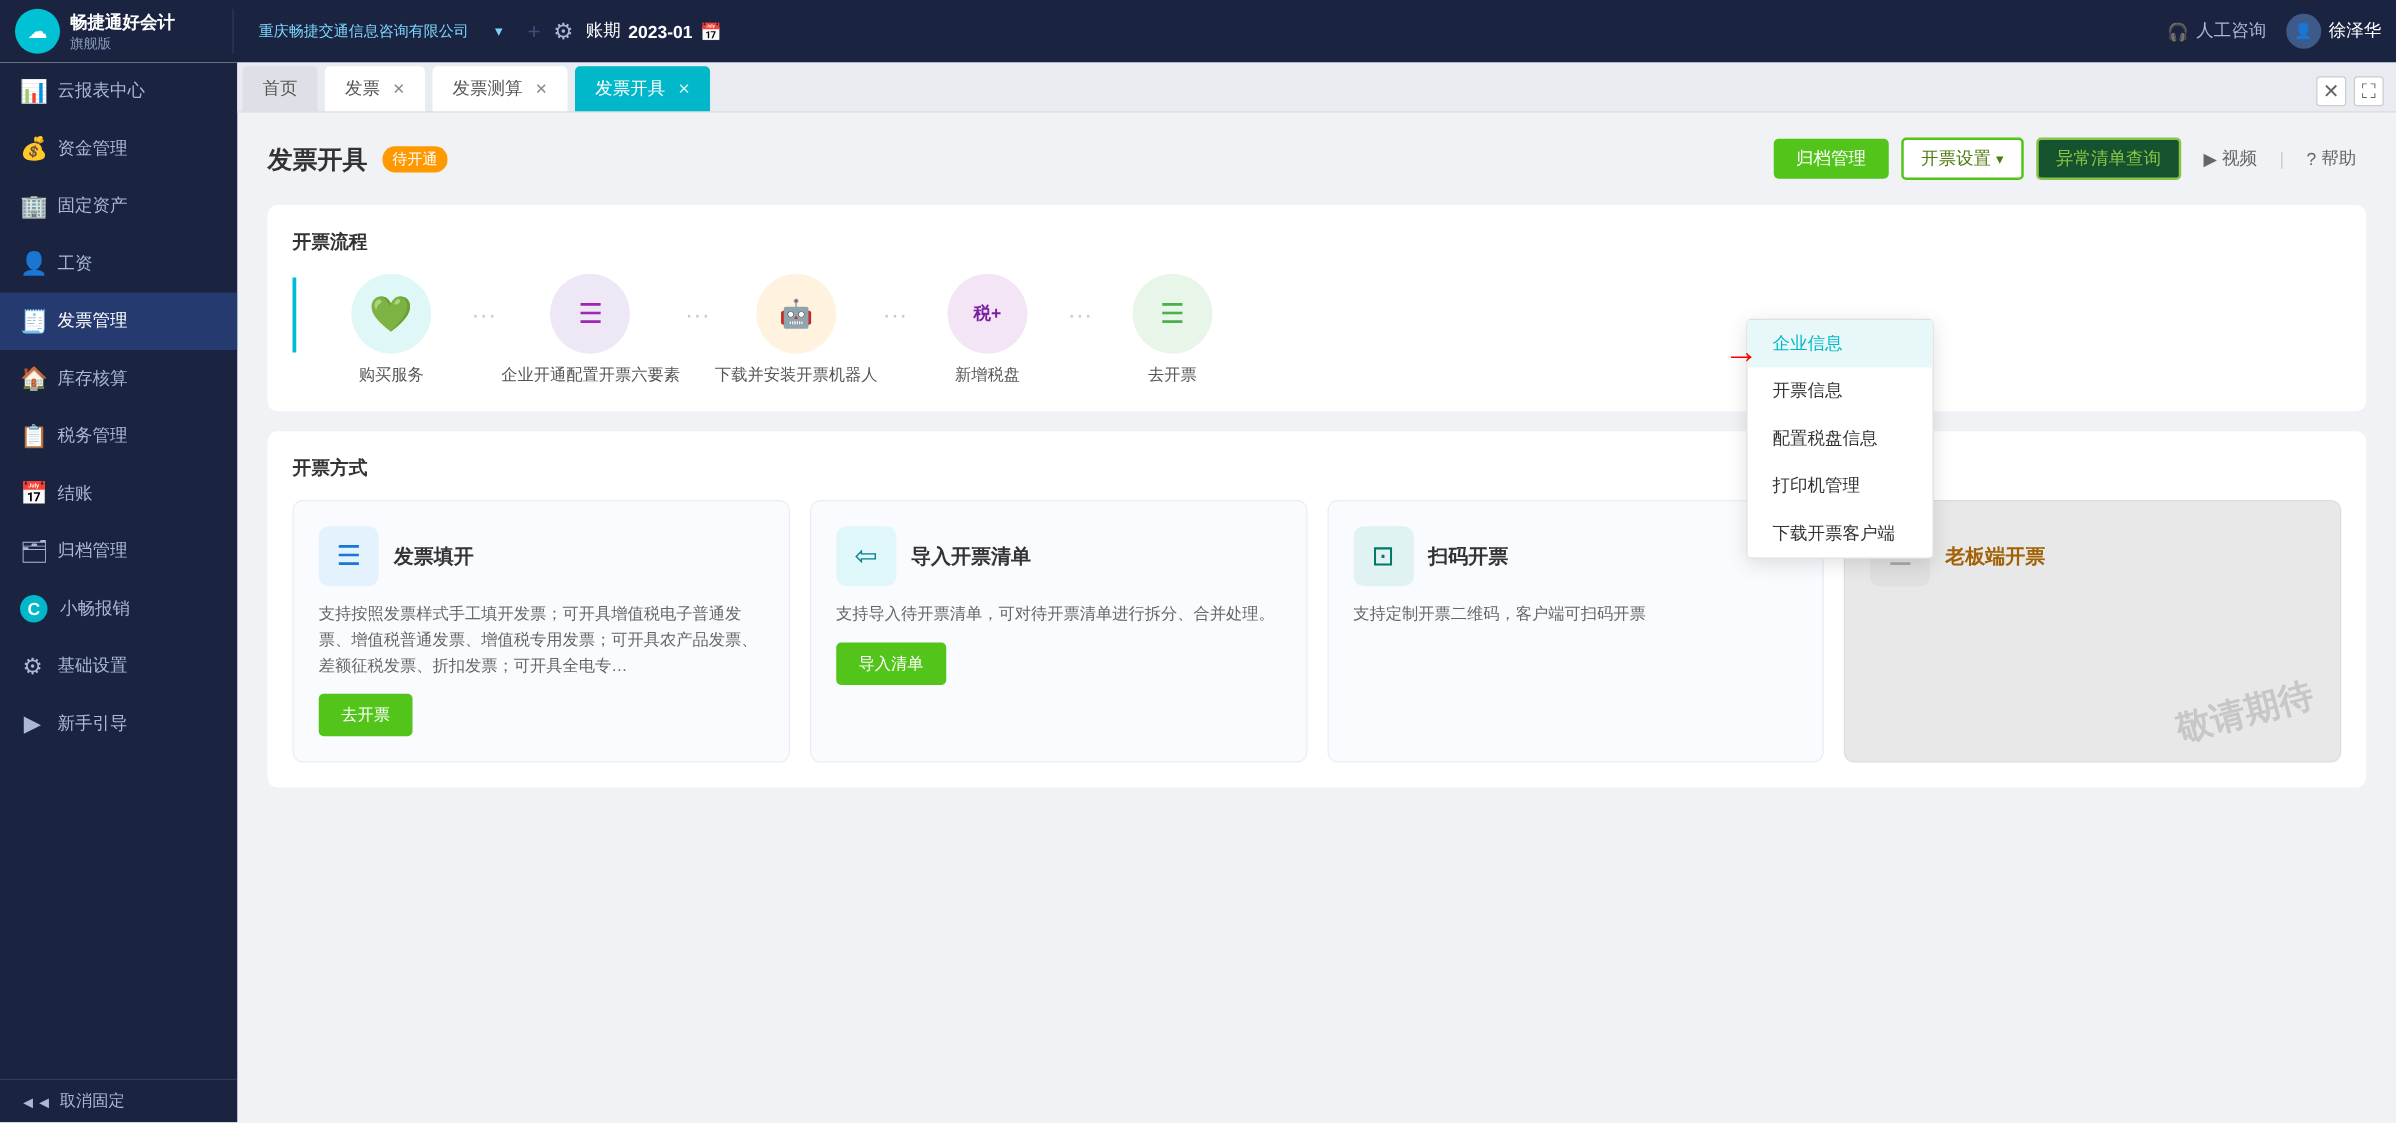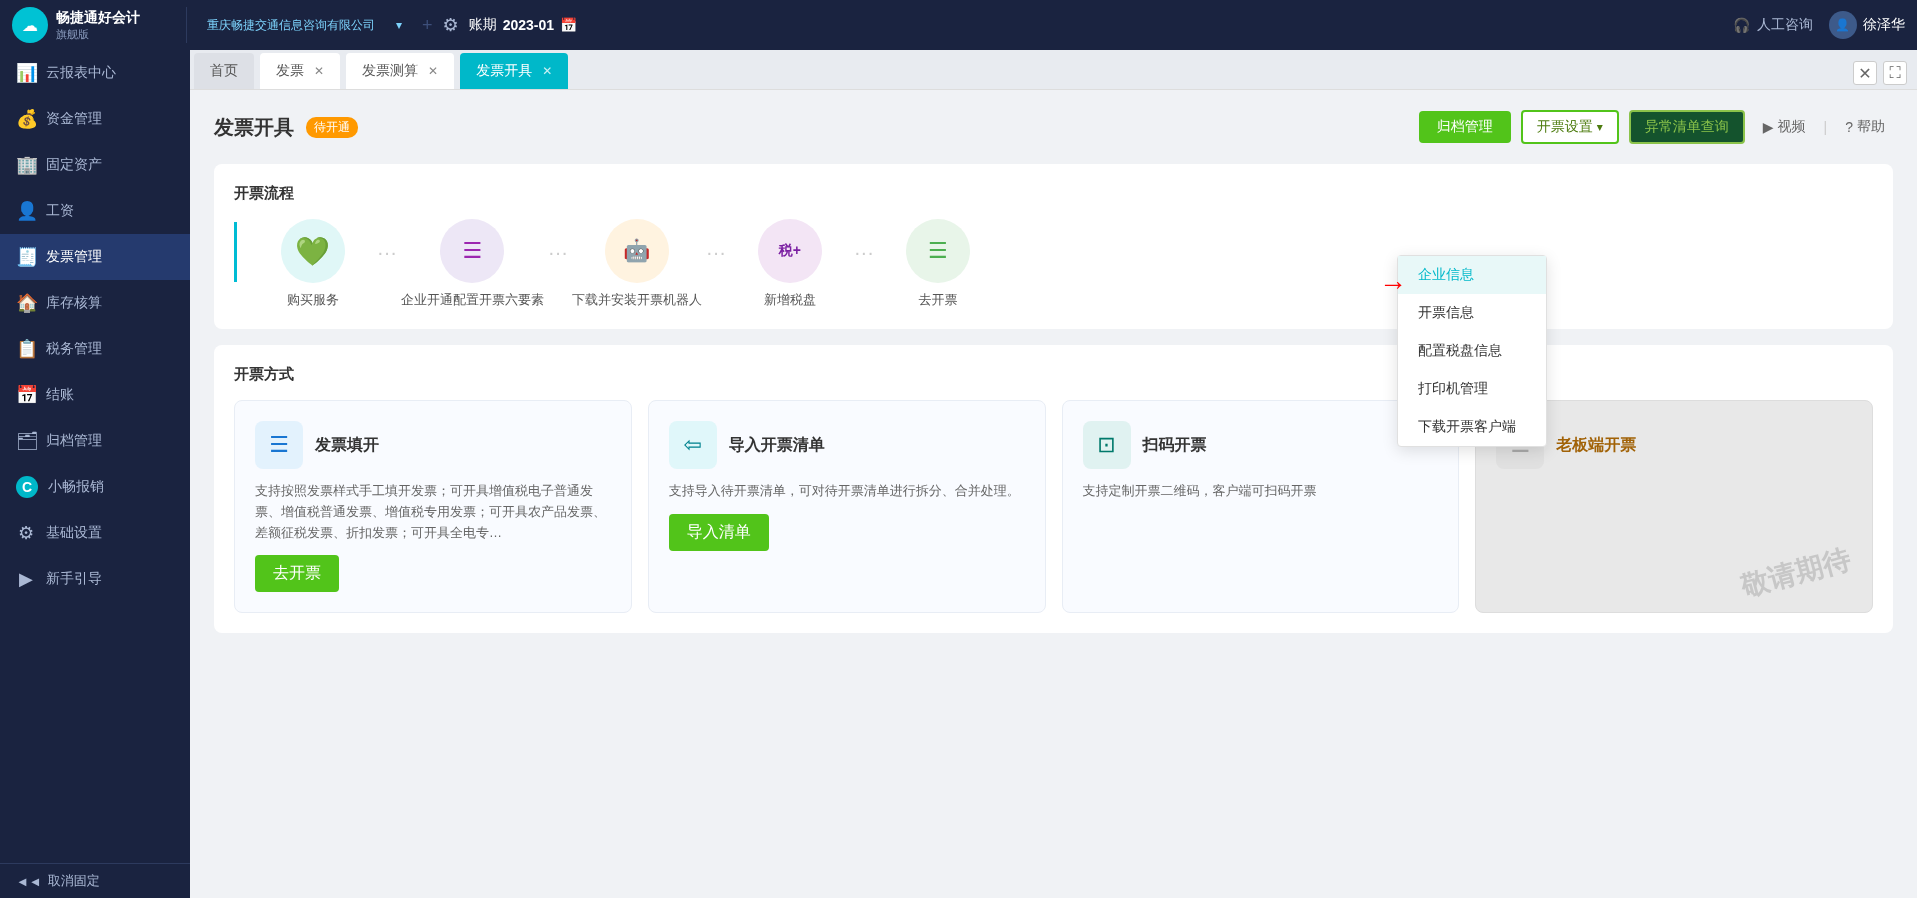--- a/index.html
+++ b/index.html
@@ -75,21 +75,21 @@
     .methods-grid { display: grid; grid-template-columns: repeat(4, 1fr); gap: 16px; }
     .method-card { background: #f9fbff; border: 1px solid #e8edf5; border-radius: 8px; padding: 20px; display: flex; flex-direction: column; gap: 12px; }
     .method-card.disabled { background: #f0f0f0; border-color: #ddd; }
     .method-header { display: flex; align-items: center; gap: 12px; }
     .method-icon { width: 48px; height: 48px; border-radius: 8px; display: flex; align-items: center; justify-content: center; font-size: 24px; }
     .method-icon.blue { background: #e3f2fd; color: #1976d2; }
     .method-icon.cyan { background: #e0f7fa; color: #00838f; }
     .method-icon.teal2 { background: #e0f2f1; color: #00796b; }
     .method-title { font-size: 16px; font-weight: bold; color: #333; }
     .method-desc { font-size: 13px; color: #666; line-height: 1.6; }
-    .method-btn { background: #52c41a; color: white; border: none; padding: 8px 18px; border-radius: 4px; cursor: pointer; font-size: 16px; align-self: flex-start; }
+    .method-btn { background: #52c41a; color: white; border: none; padding: 8px 18px; border-radius: 4px; cursor: pointer; font-size: 13px; align-self: flex-start; }
     .method-card.disabled .method-title { color: #a16207; }
     .method-card.disabled .method-desc { color: #bbb; }
 
     
     .dropdown-menu { position: absolute; top: 58px; right: 340px; background: white; border: 1px solid #e0e0e0; border-radius: 4px; box-shadow: 0 4px 16px rgba(0,0,0,0.12); z-index: 100; min-width: 150px; }
     .dropdown-item { padding: 10px 20px; font-size: 14px; color: #333; cursor: pointer; }
     .dropdown-item.highlighted { background: #e8f8f8; color: #00b8c9; }
 
     
     .chevron { font-size: 12px; }

